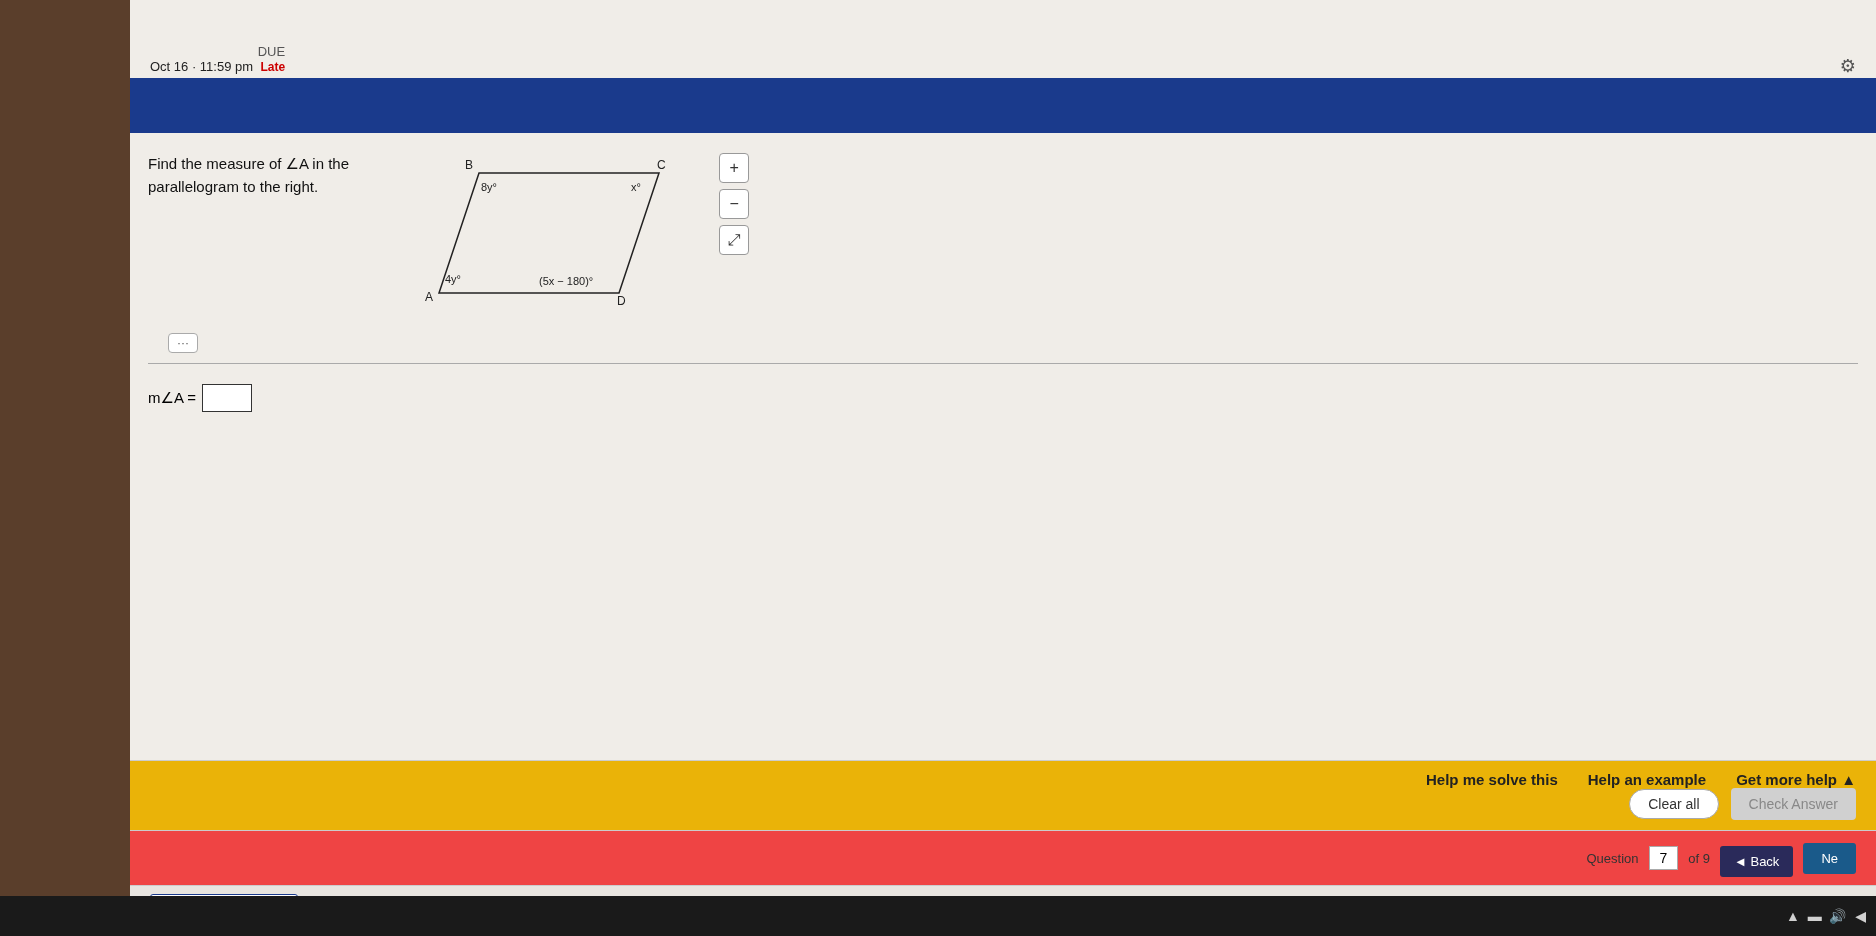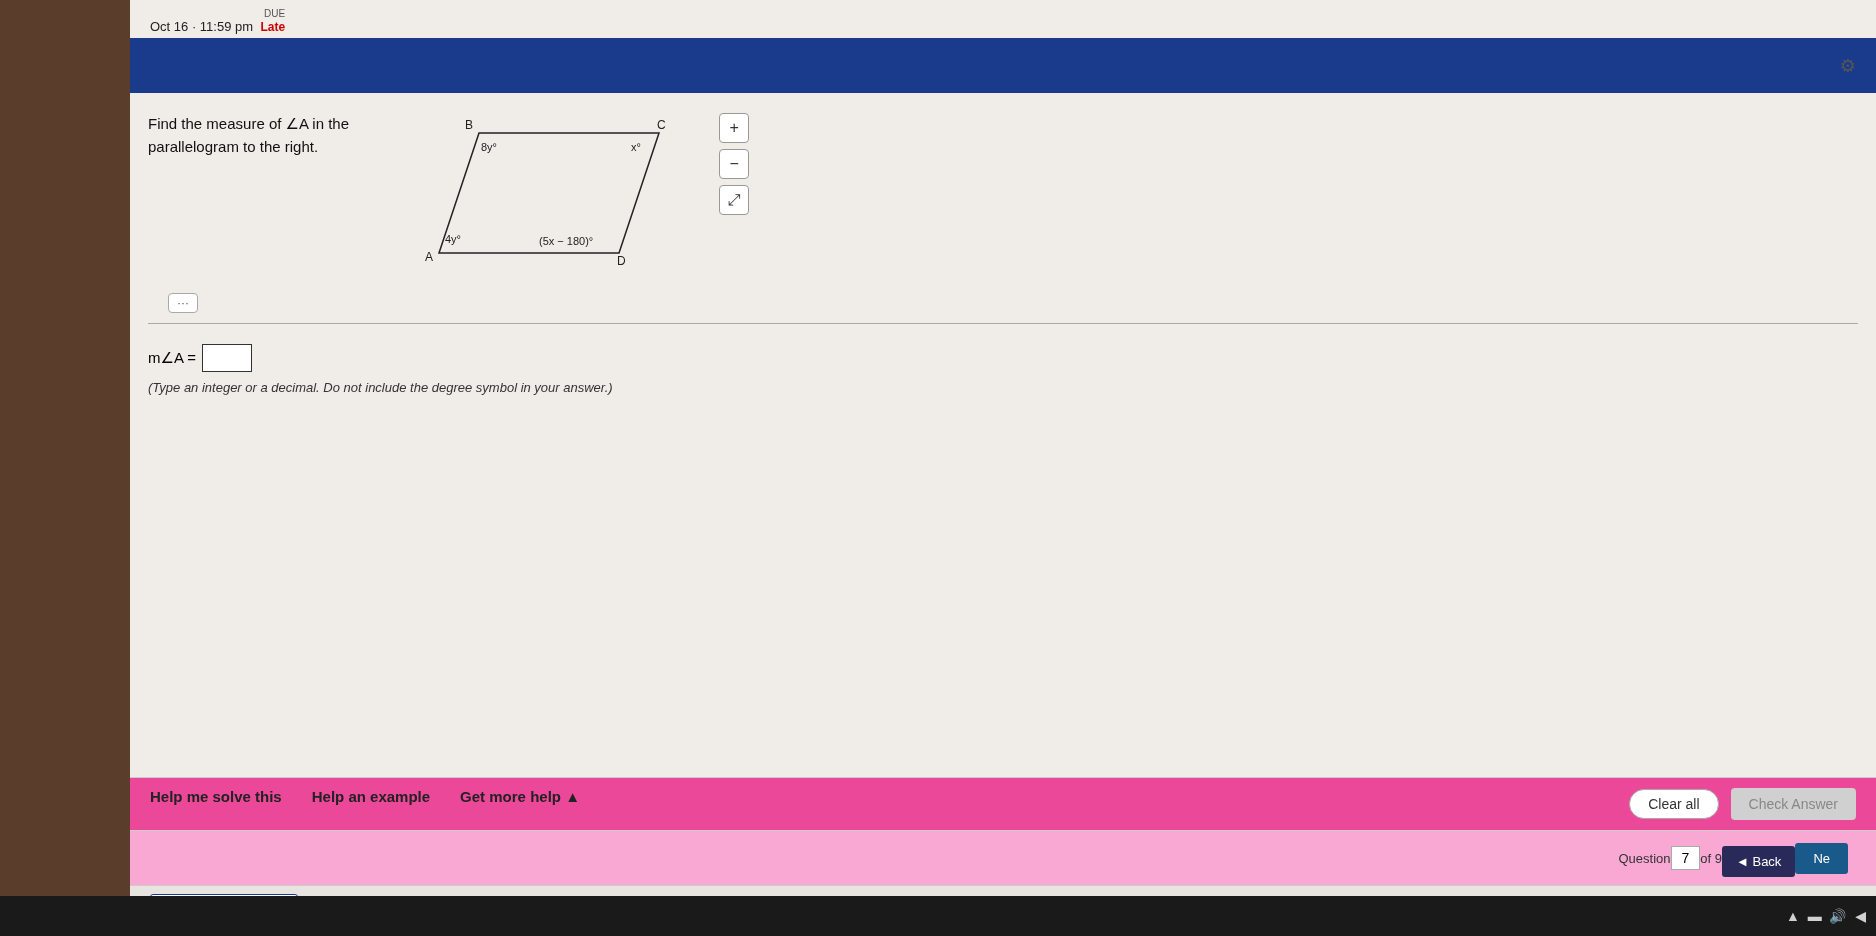--- a/index.html
+++ b/index.html
@@ -57,22 +57,23 @@
       color: #333;
     }
 
     .due-area {
       text-align: right;
       font-size: 12px;
       color: #333;
     }
 
     .due-label {
-      font-size: 10px;
+      font-size: 13px;
       color: #555;
+      margin-top: 36px;
     }
 
     .due-date {
       font-size: 13px;
       color: #222;
       margin-top: 48px;
     }
 
     .late-badge {
       color: #cc0000;
@@ -170,26 +171,27 @@
       background: white;
     }
 
     .hint-text {
       font-size: 13px;
       color: #333;
       font-style: italic;
     }
 
     .bottom-bar {
-      background: #ec4899;
+      background: #eab308;
       border-top: 1px solid #ccc;
       padding: 10px 20px;
       display: flex;
-      align-items: flex-start;
+      align-items: flex-end;
       justify-content: space-between;
+      flex-direction: column;
     }
 
     .help-buttons {
       display: flex;
       align-items: center;
       gap: 30px;
     }
 
     .help-btn {
       background: none;
@@ -391,39 +393,38 @@
       <button class="more-btn">···</button>
     </div>
 
     <hr class="divider-line">
 
     <div class="answer-section">
       <div class="angle-input-row">
         <span style="font-size:15px;">m∠A =</span>
         <input class="angle-input" type="text" placeholder="" style="">
       </div>
-      <p class="hint-text">(Type an integer or a decimal. Do not include the degree symbol in your answer.)</p>
     </div>
 
   </div>
 
   <div class="bottom-bar">
     <div class="help-buttons">
       <button class="help-btn">Help me solve this</button>
       <button class="help-btn">Help an example</button>
       <button class="get-more-help-btn">Get more help ▲</button>
     </div>
 
     <div class="right-controls">
       <button class="clear-all-btn">Clear all</button>
       <button class="check-answer-btn">Check Answer</button>
     </div>
   </div>
 
-  <div style="background:#f9a8d4; border-top:1px solid #ccc; padding:8px 28px; display:flex; align-items:center; justify-content:flex-end; ">
+  <div style="background:#ef4444; border-top:1px solid #ccc; padding:8px 20px; display:flex; align-items:center; justify-content:flex-end; gap:10px;">
     <span class="question-counter">Question</span>
     <span class="question-number-box">7</span>
     <span class="of-text">of 9</span>
     <button class="back-btn">◄ Back</button>
     <button class="next-btn">Ne</button>
   </div>
 
   <div class="footer-bar">
     <button class="review-progress-btn">Review Progress</button>
   </div>

